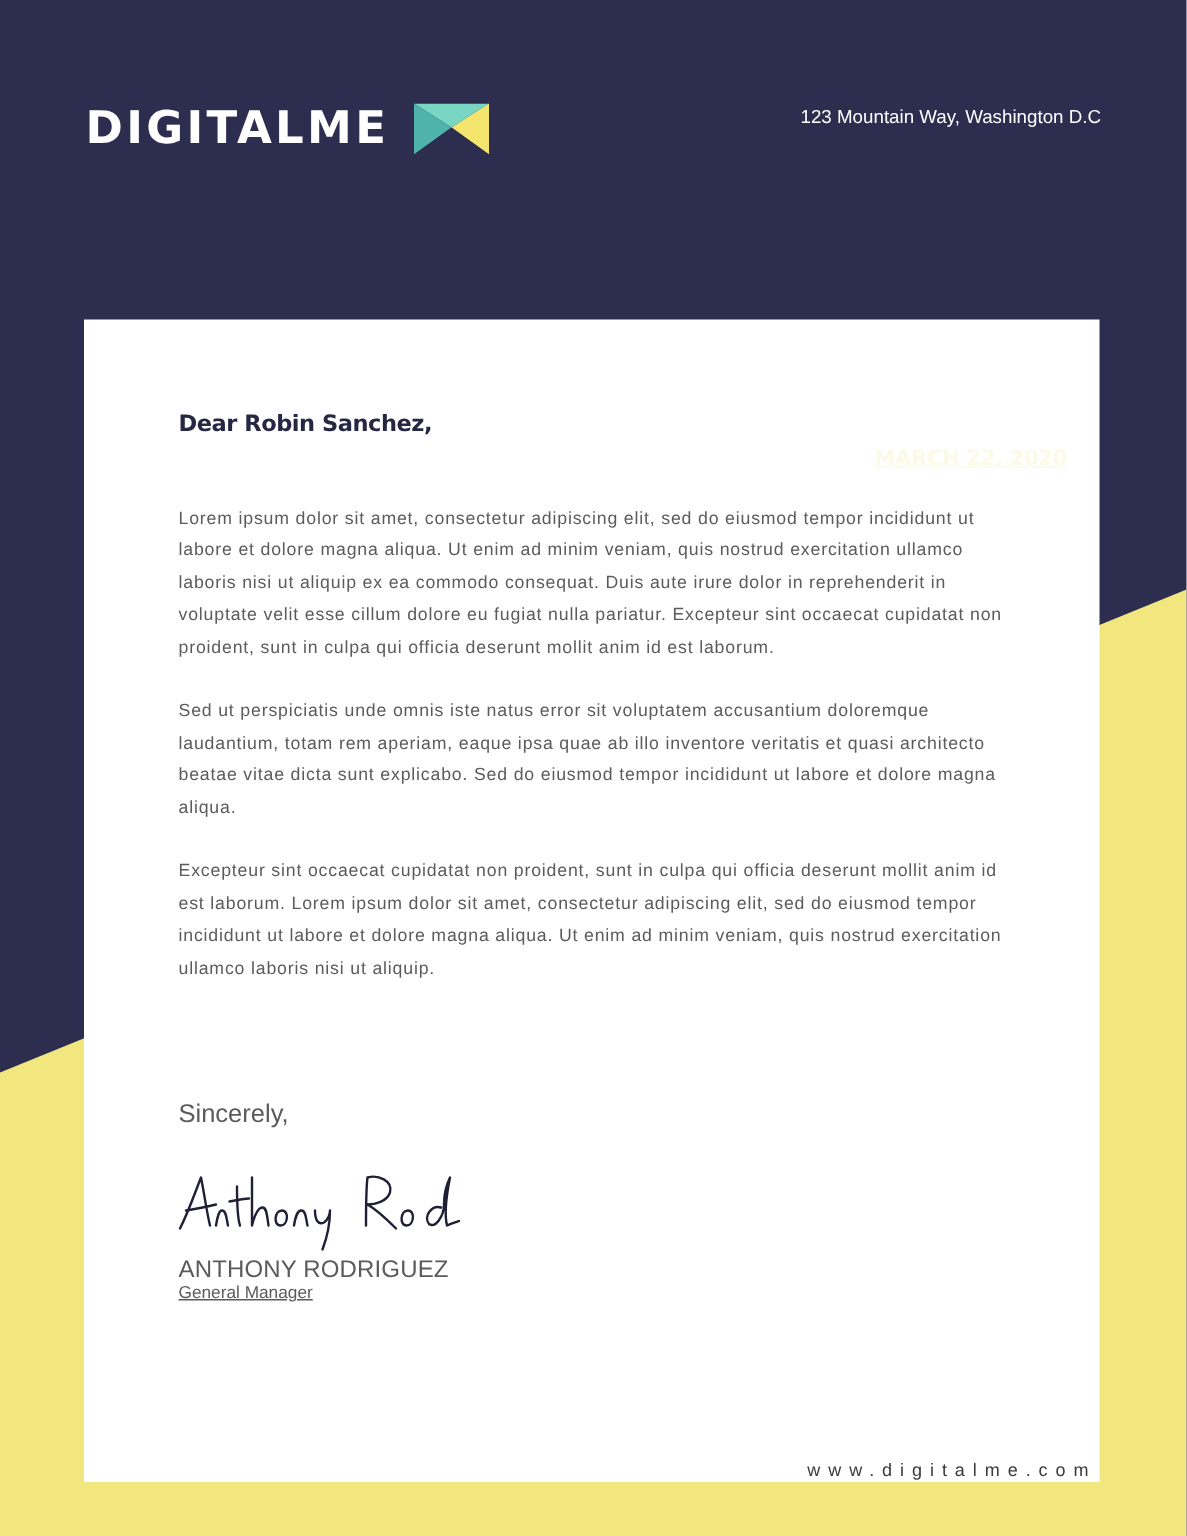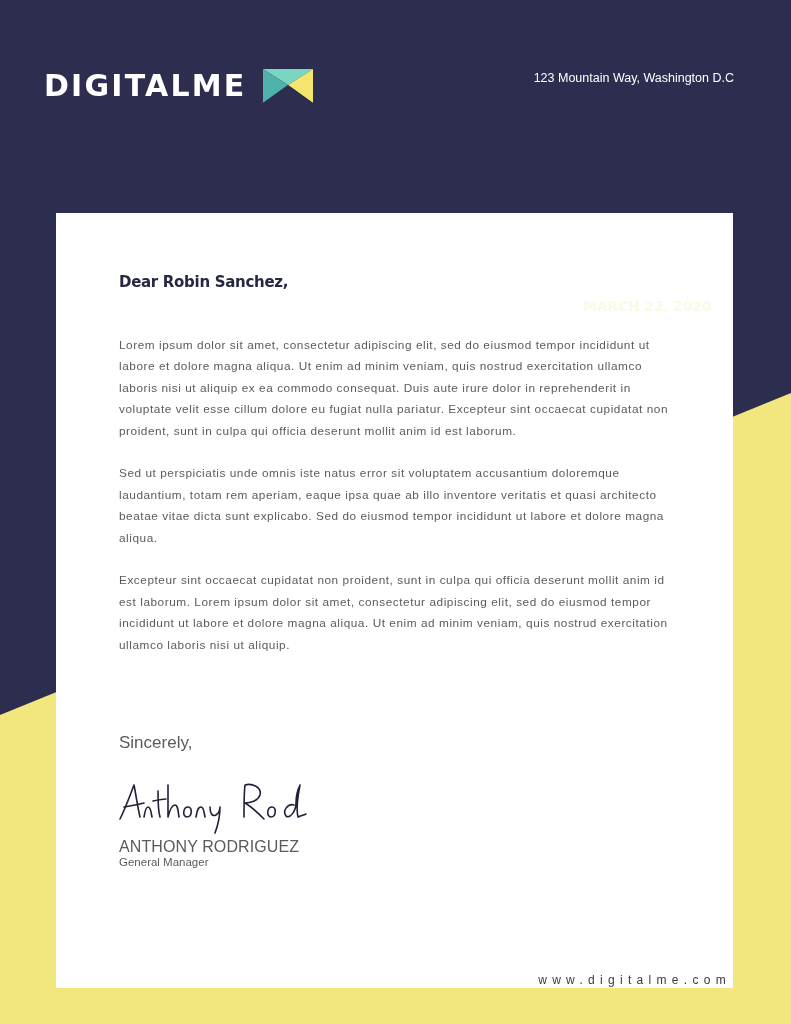--- a/index.html
+++ b/index.html
@@ -6,21 +6,21 @@
     body {
       width:791px; height:1024px; position:relative; overflow:hidden;
       background:#2d2e4f;
       font-family:"Liberation Sans", sans-serif;
     }
     .bg-yellow {
       position:absolute; left:0; top:0; width:791px; height:1024px;
       z-index:0;
     }
     .header-logo {
-      position:absolute; left:44px; top:68px; z-index:2;
+      position:absolute; left:57px; top:68px; z-index:2;
       display:flex; align-items:center;
     }
     .logo-text {
       color:#ffffff; font-family:"DejaVu Sans", sans-serif; font-weight:bold;
       font-size:30px; letter-spacing:2.2px; line-height:36px;
     }
     .logo-mark { margin-left:17px; width:50px; height:34px; display:block; }
     .contact {
       position:absolute; right:57px; top:69px; z-index:2;
       text-align:right; color:#ffffff; font-size:12.5px; line-height:19px;
@@ -30,41 +30,41 @@
       background:#ffffff; z-index:1;margin-top:46px;
     }
     .greeting {
       position:absolute; left:63px; top:60px;
       font-family:"DejaVu Sans", sans-serif; font-weight:bold; font-size:15px;
       color:#262843; letter-spacing:-0.3px;
     }
     .date {
       position:absolute; left:527px; top:85px;
       font-family:"DejaVu Sans", sans-serif; font-weight:bold; font-size:14px;
-      color:#fbfae6; letter-spacing:-0.2px;
+      color:#fbfae6; letter-spacing:-0.2px;text-decoration:underline;
     }
     .body-text {
       position:absolute; left:63px; top:122px; width:560px;
       font-size:11.8px; line-height:21.4px; color:#5b5b5b; letter-spacing:0.55px;
     }
     .body-text p { margin:0 0 21.4px 0; }
     .closing {
       position:absolute; left:63px; top:520px;
       font-size:17px; color:#5b5b5b;
     }
     .signature {
       position:absolute; left:62px; top:568px; width:200px; height:54px;
     }
     .signer-name {
       position:absolute; left:63px; top:625px;
       font-size:16px; color:#5b5b5b; letter-spacing:0.1px;
     }
     .signer-title {
       position:absolute; left:63px; top:643px;
-      font-size:11.5px; color:#5b5b5b;
+      font-size:11.5px; color:#5b5b5b;text-decoration:underline;
     }
     .footer-url {
       position:absolute; right:60px; top:973px; z-index:2;
       font-size:12px; color:#3a3a3a; letter-spacing:5.3px;text-align:right;
     }
   </style>
 </head>
 <body>
 
 <svg class="bg-yellow" viewBox="0 0 791 1024" width="791" height="1024">

